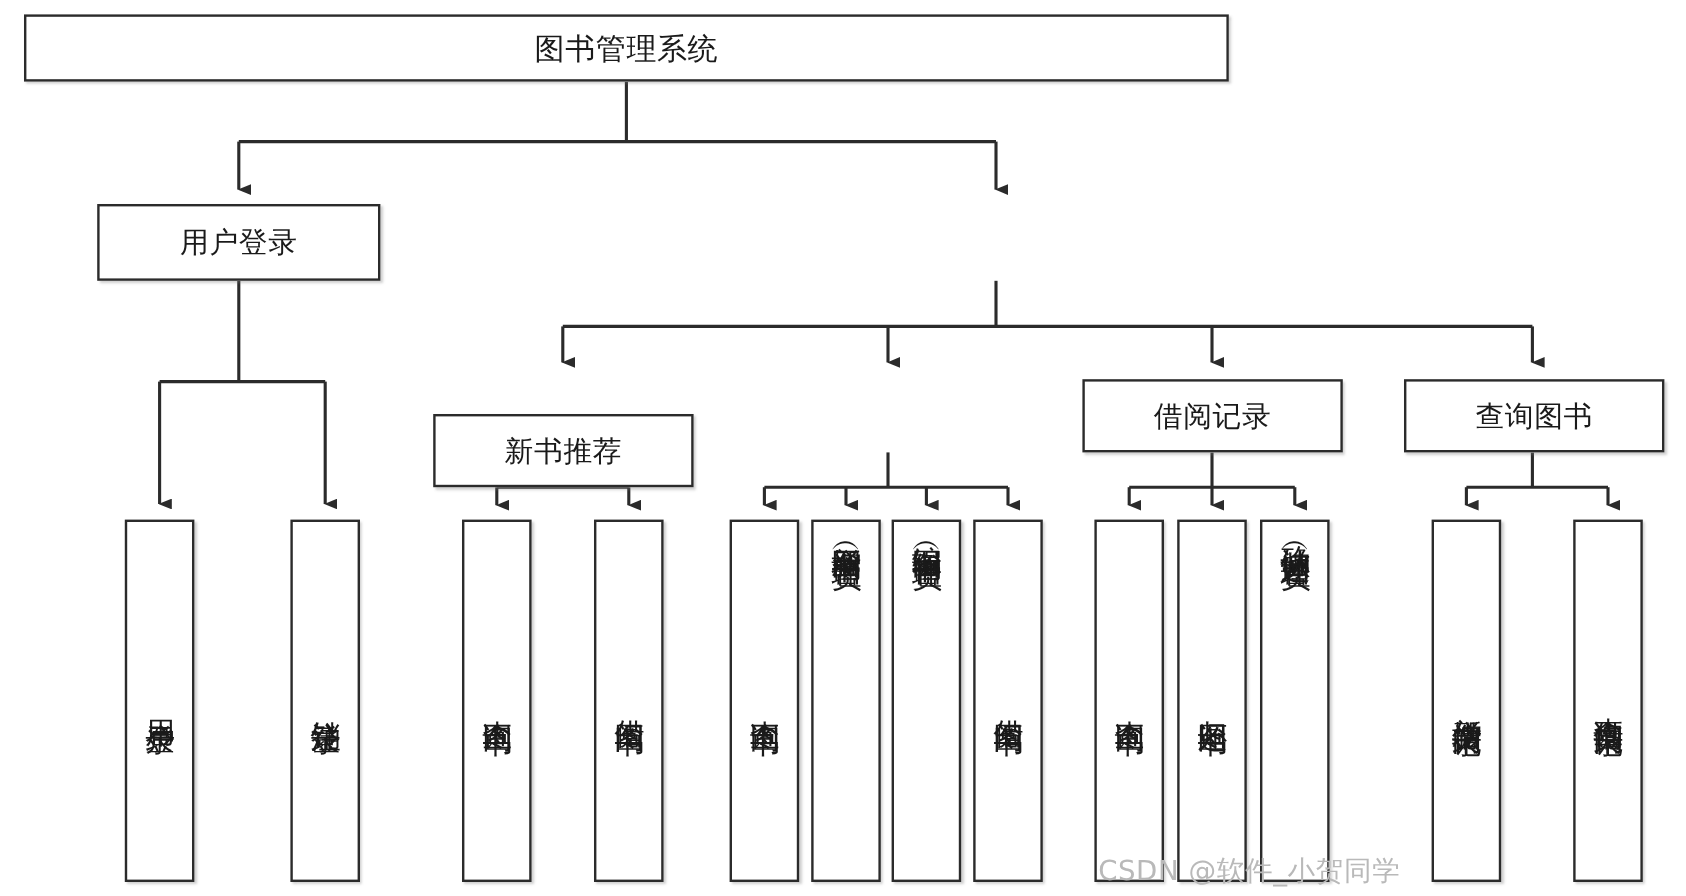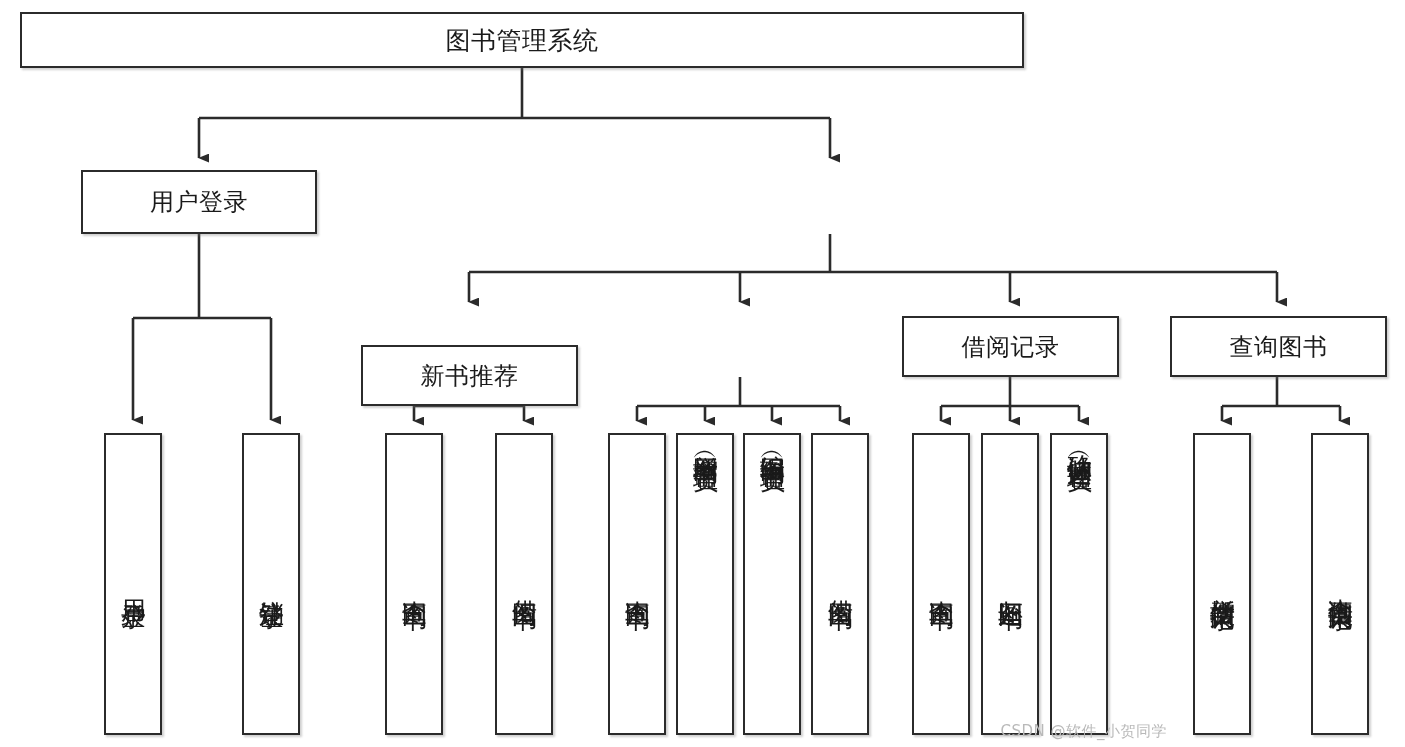--- a/index.html
+++ b/index.html
@@ -63,21 +63,21 @@
     letter-spacing: 2px;
     white-space: nowrap;
   }
   .node.v.mid {
     align-items: center;
   }
   .watermark {
     position: absolute;
     right: 8px;
     bottom: 6px;
-    font-size: 15px;
+    font-size: 23px;
     color: #b9b9b9;
     letter-spacing: 0.5px;
     z-index: 3;
     white-space: nowrap;
   }
 </style>
 </head>
 <body>
 
 <div id="canvas">

